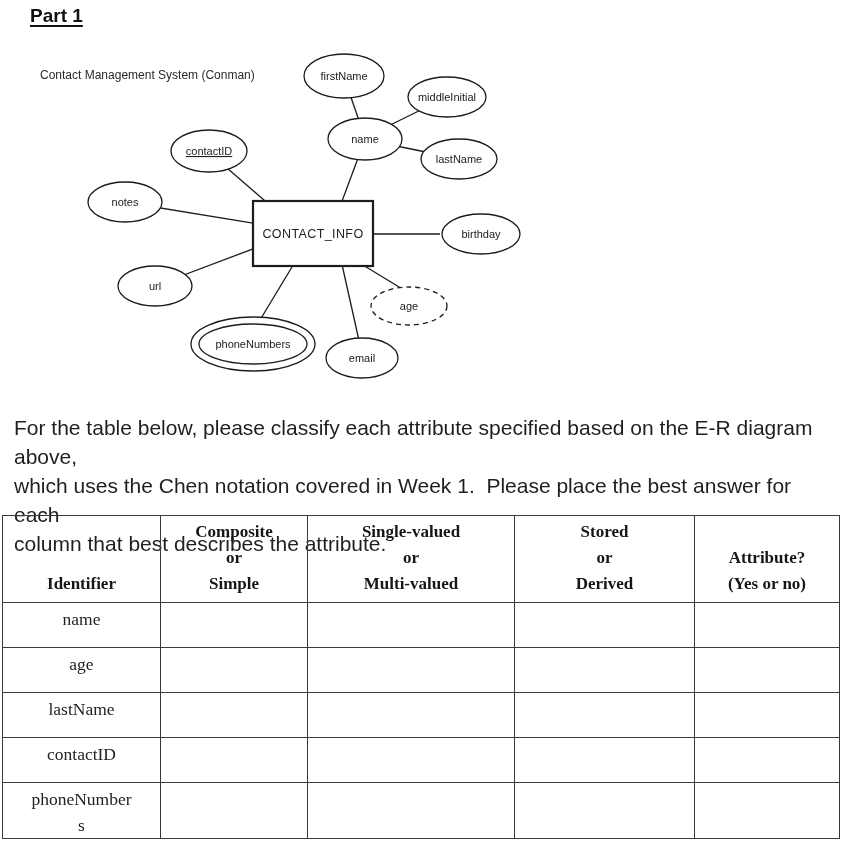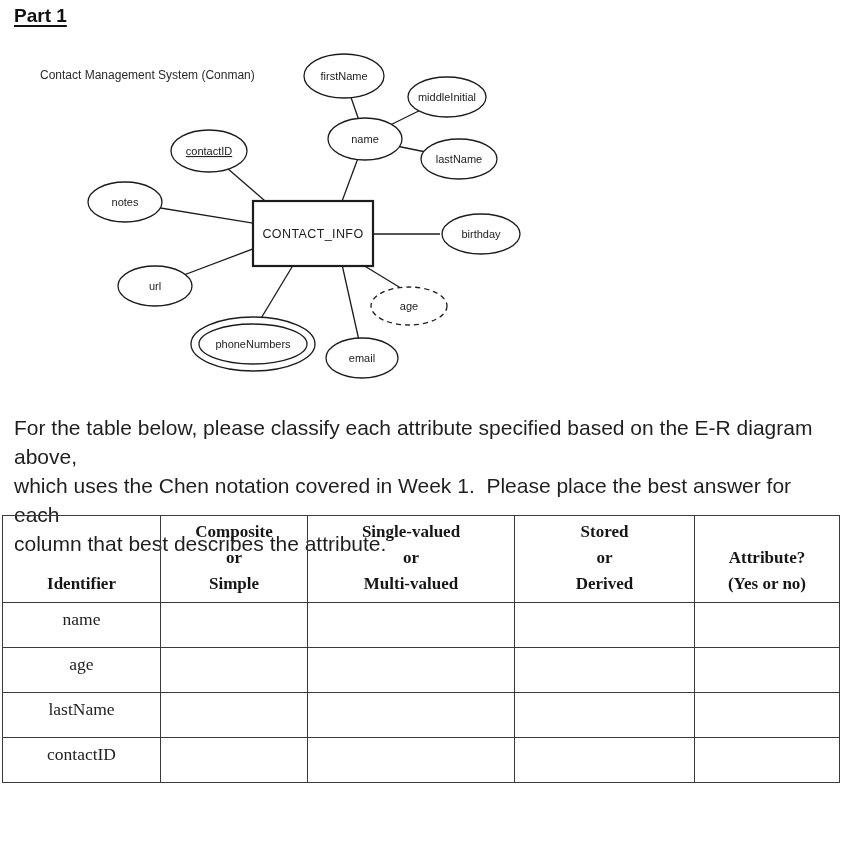--- a/index.html
+++ b/index.html
@@ -6,21 +6,21 @@
   html, body {
     width: 841px; height: 845px;
     background: #ffffff;
     font-family: "Liberation Sans", sans-serif;
     color: #1a1a1a;
     overflow: hidden;
     position: relative;
   }
   .part-title {
     position: absolute;
-    left: 14px; top: 5px;
+    left: 30px; top: 5px;
     font-size: 19px;
     font-weight: bold;
     text-decoration: underline;
     text-underline-offset: 3px;
     text-decoration-thickness: 2px;
     color: #111;
   }
   .er-svg {
     position: absolute;
     left: 0; top: 0;
@@ -221,14 +221,22 @@
       <td></td>
       <td></td>
     </tr>
     <tr>
       <td>contactID</td>
       <td></td>
       <td></td>
       <td></td>
       <td></td>
     </tr>
+    <tr class="row-tall">
+      <td>phoneNumber
+s</td>
+      <td></td>
+      <td></td>
+      <td></td>
+      <td></td>
+    </tr>
   </tbody>
 </table>
 
 </body></html>

